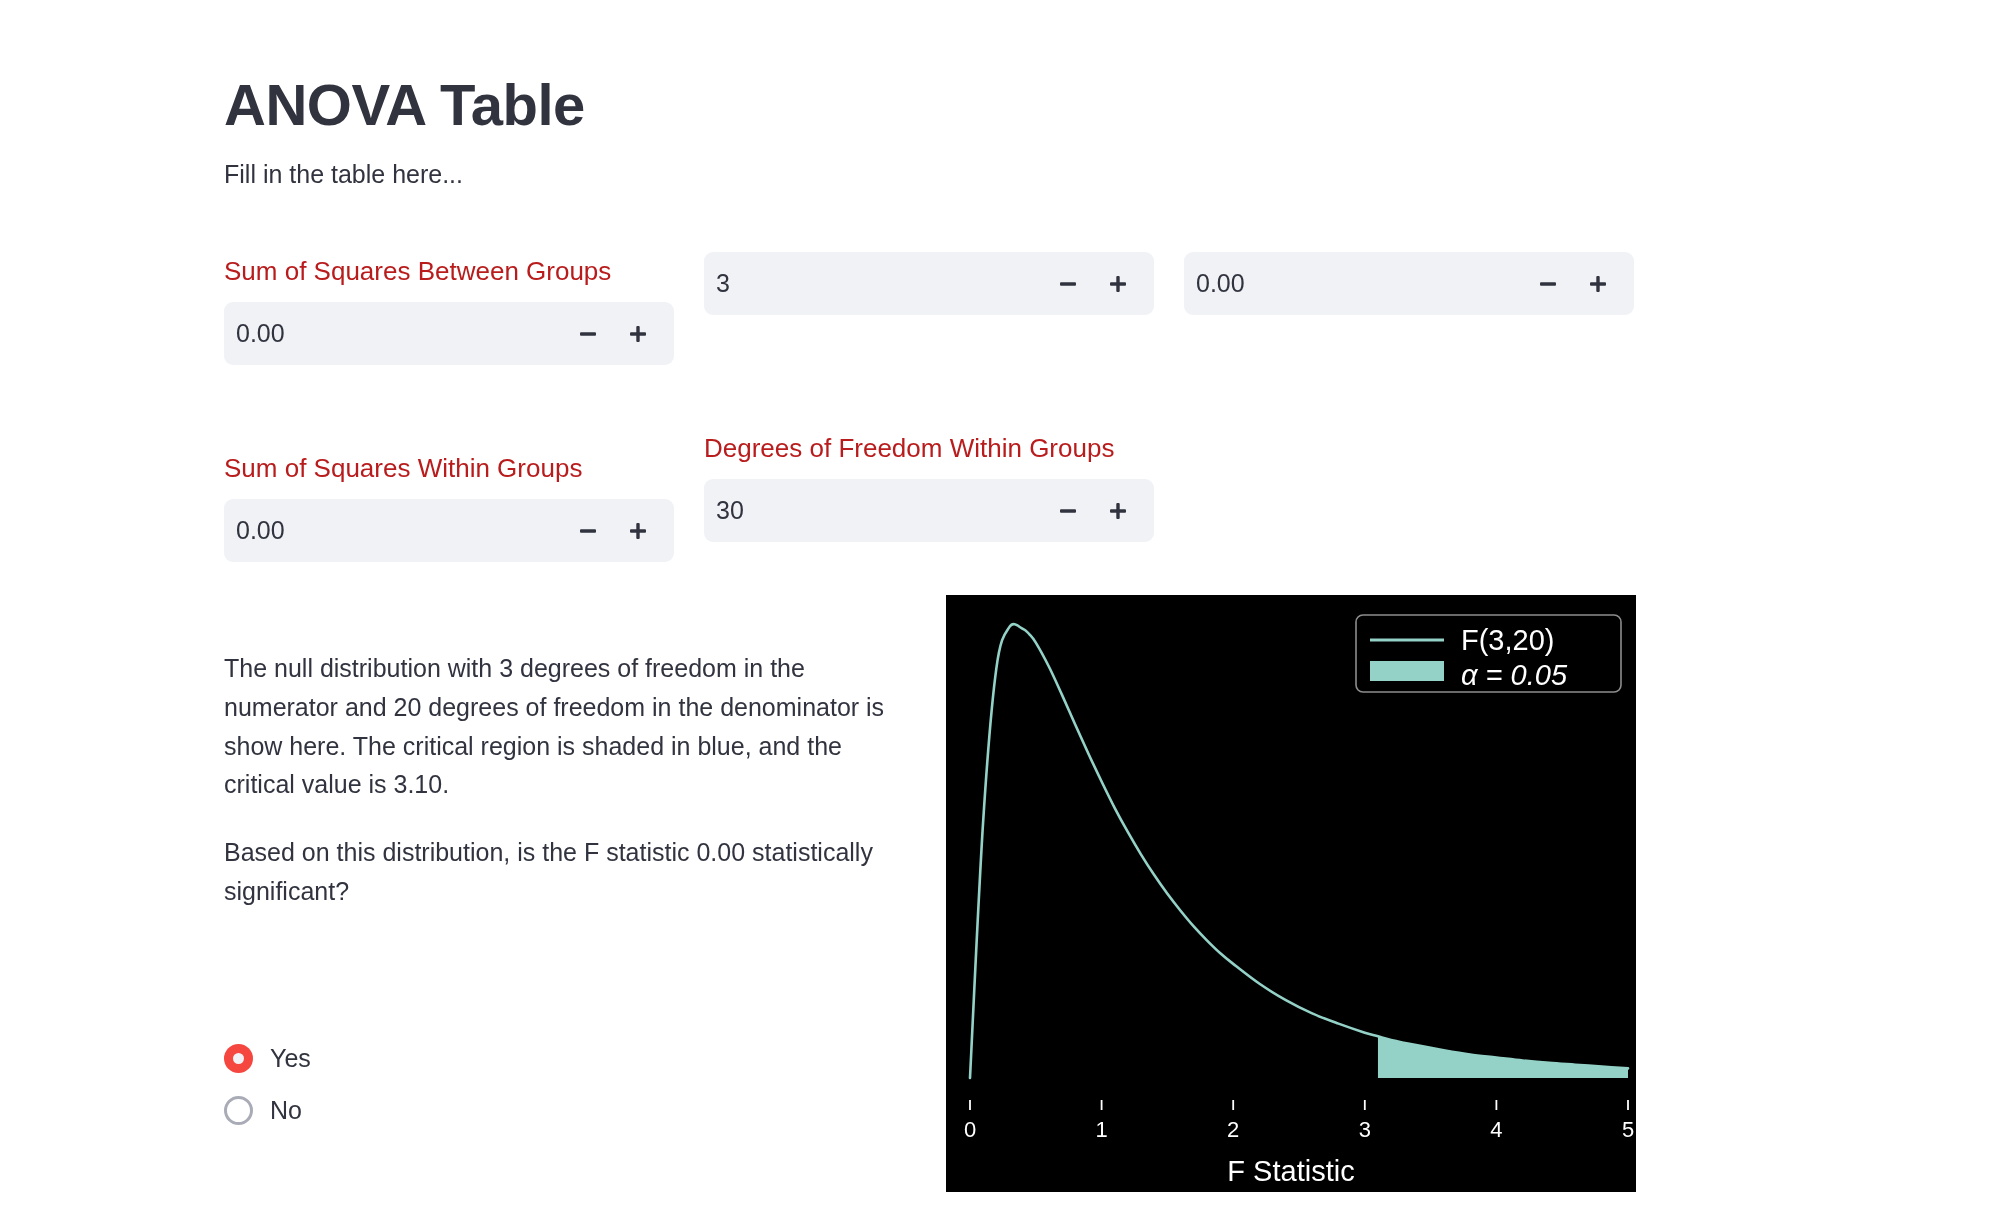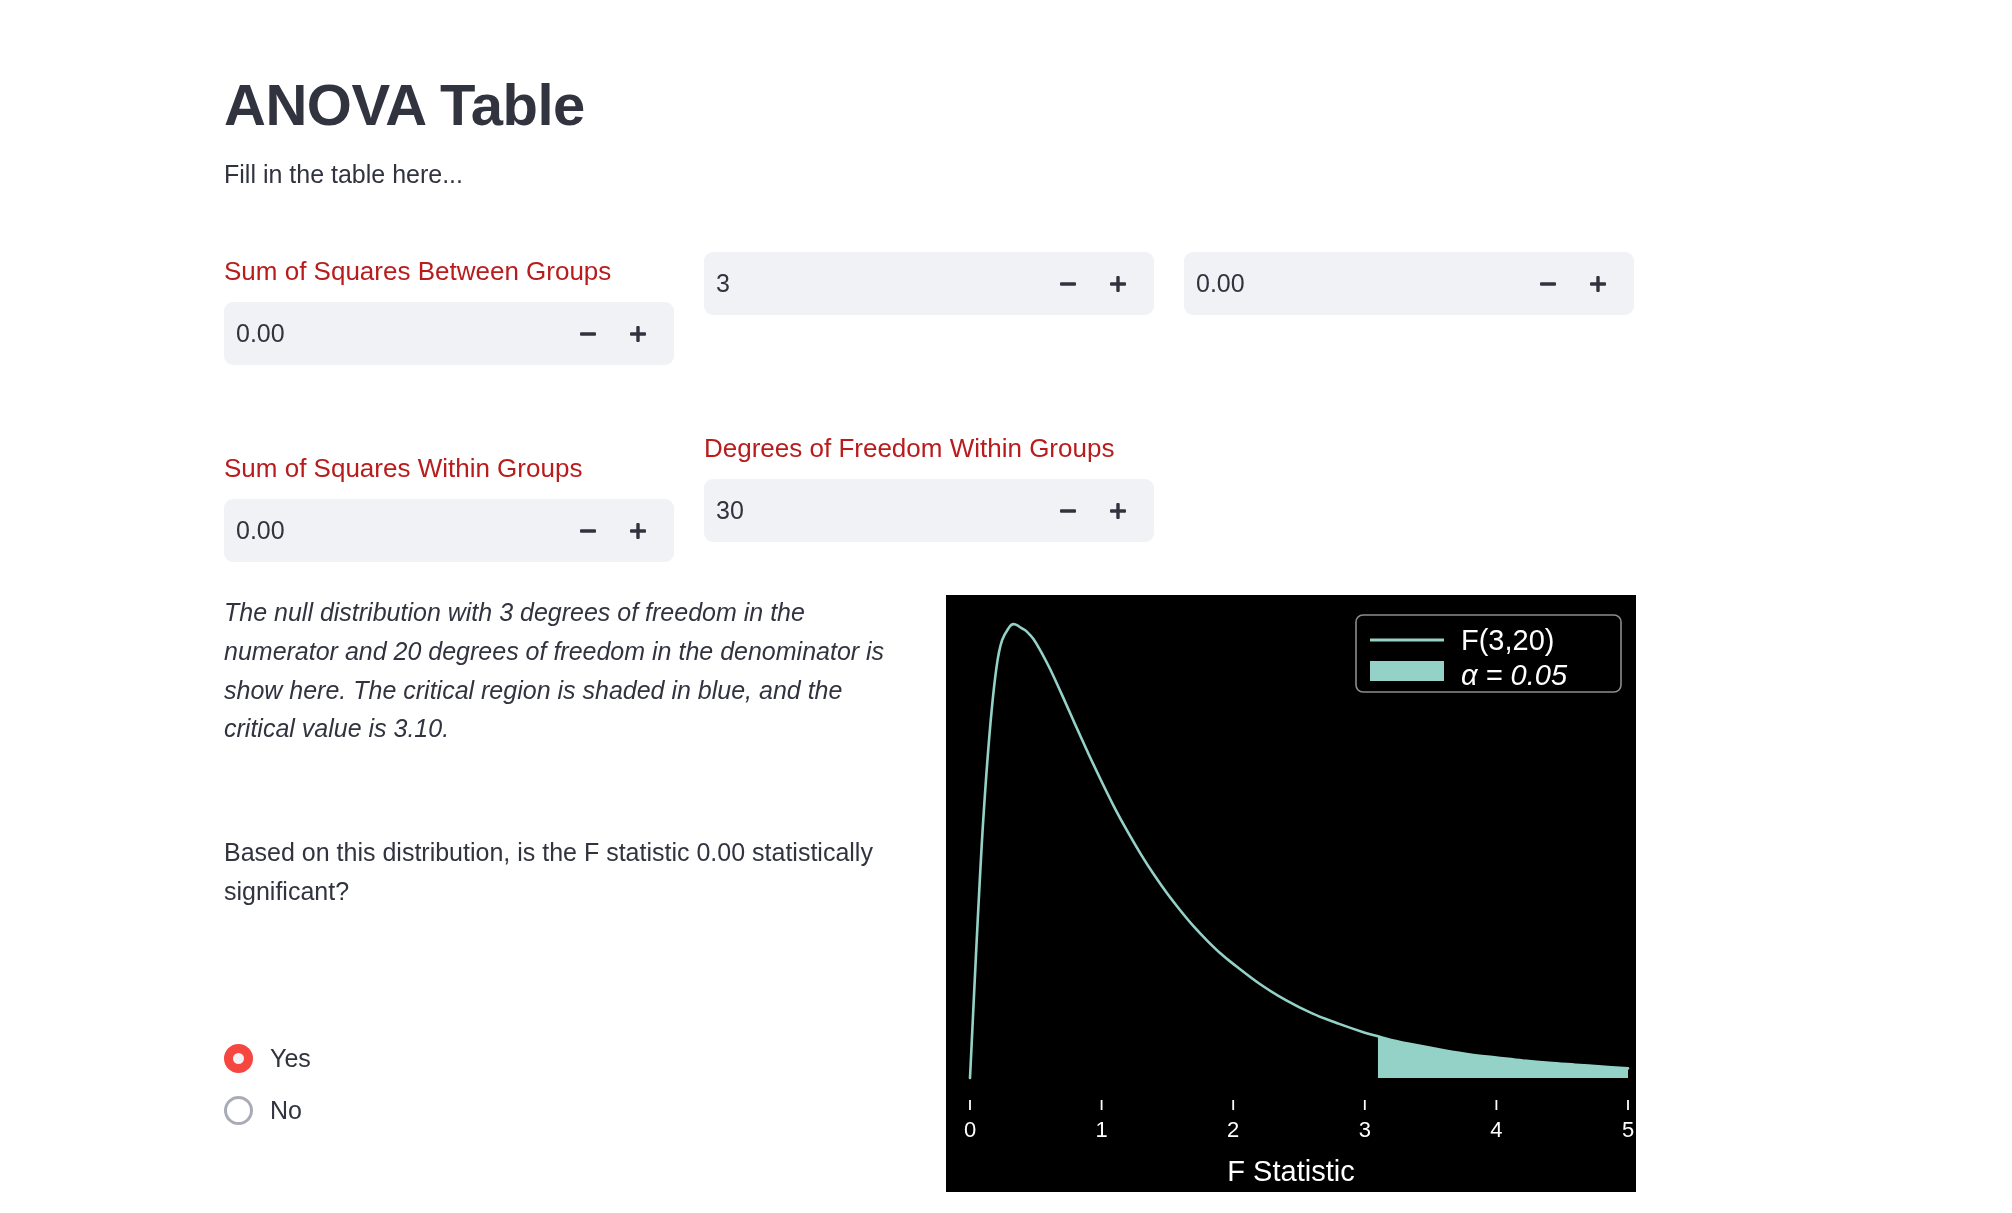--- a/index.html
+++ b/index.html
@@ -90,21 +90,21 @@
 
   
   .para {
     position: absolute;
     left: 224px;
     width: 680px;
     font-size: 25px;
     color: #31333f;
     line-height: 1.55;
   }
-  #para-1 { top: 568px; font-style: italic; }
+  #para-1 { top: 624px; }
   #para-2 { top: 808px; }
 
   
   .radio-group {
     position: absolute;
     left: 224px;
     top: 1032px;
   }
   .radio-row {
     display: flex;

